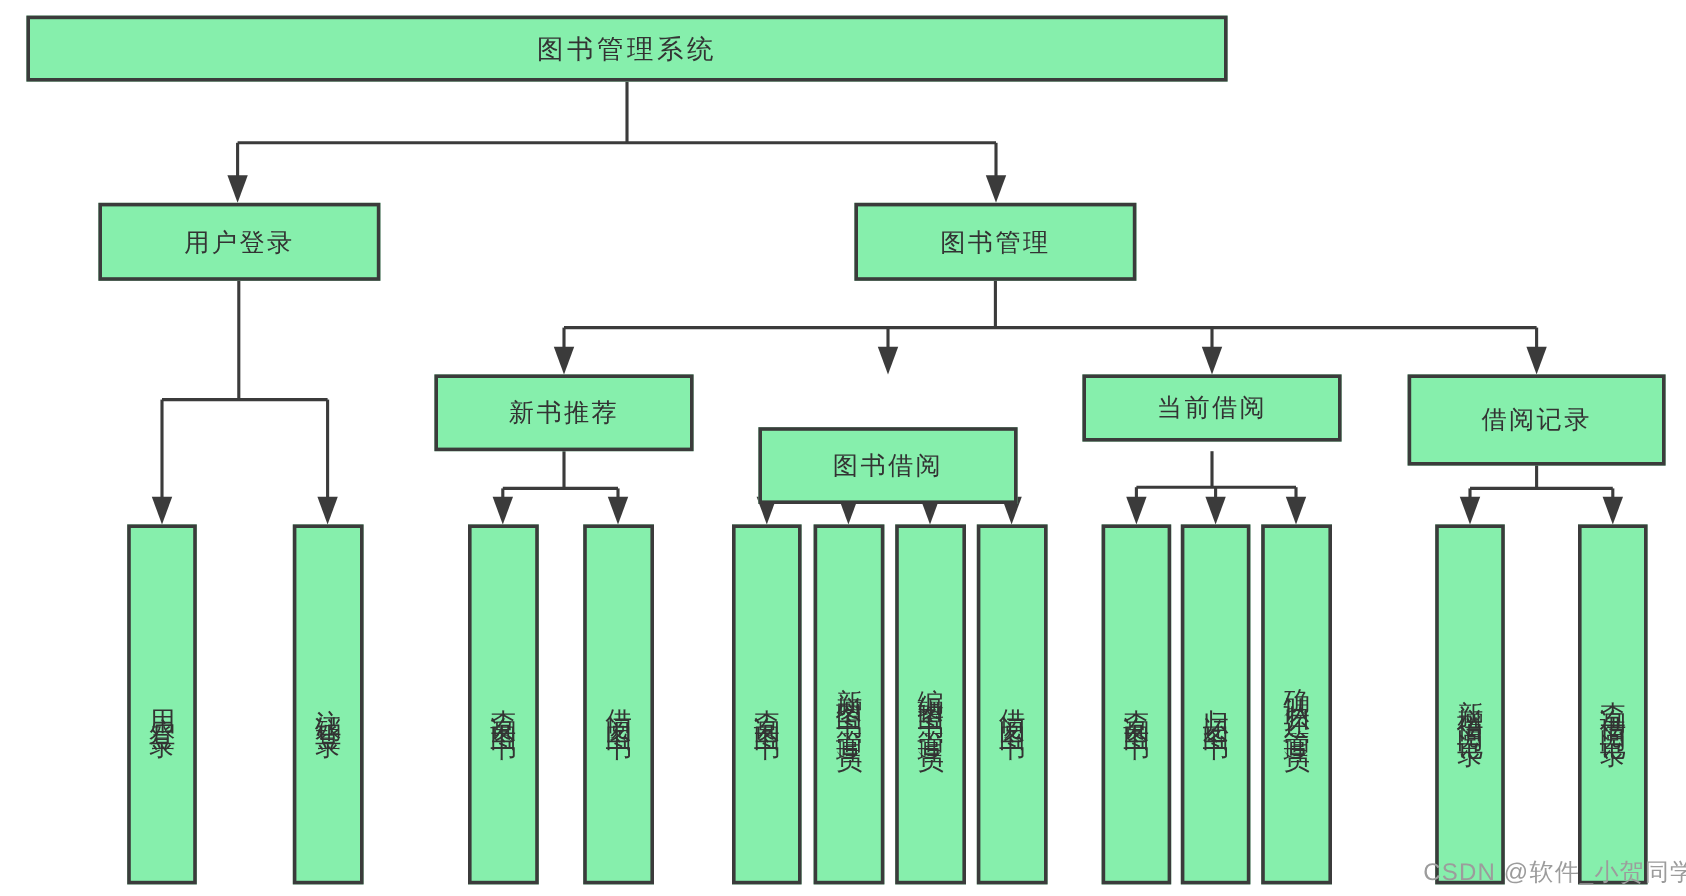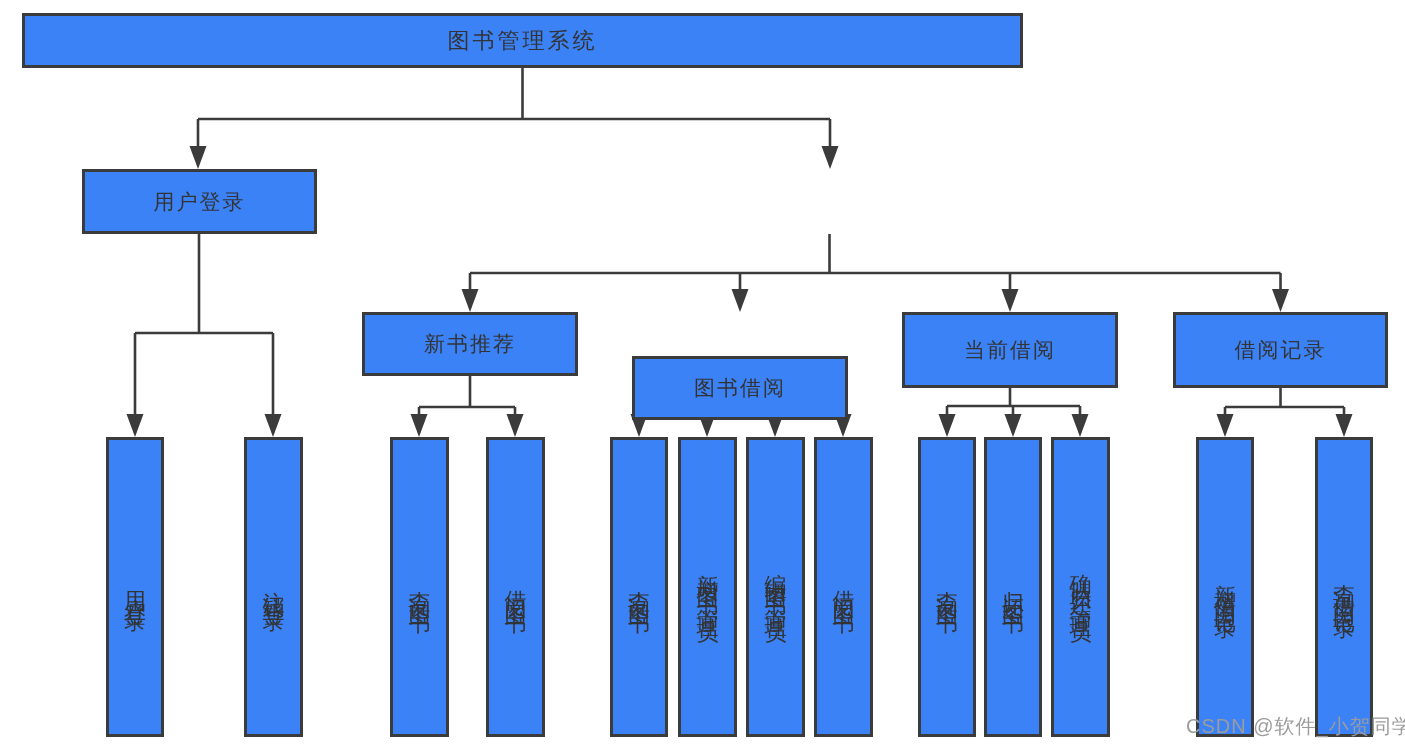--- a/index.html
+++ b/index.html
@@ -9,21 +9,21 @@
     background:#ffffff;
     font-family:"Liberation Sans","DejaVu Sans",sans-serif;
     color:#333333;
     overflow:hidden;
   }
   .connectors { position:absolute; left:0; top:0; pointer-events:none; }
   .node {
     position:absolute;
     box-sizing:border-box;
     border:3px solid #3b3b3b;
-    background:#3b82f6;
+    background:#86efac;
     display:flex;
     align-items:center;
     justify-content:center;
   }
   .h-label {
     font-size:22px;
     letter-spacing:3px;
     white-space:nowrap;
     color:#333333;
   }
@@ -119,28 +119,31 @@
     </g>
   </svg>
 
   <div class="node" style="left:22px; top:13px; width:1001px; height:55px;">
     <span class="h-label">图书管理系统</span>
   </div>
 
   <div class="node lvl" style="left:82px; top:169px; width:235px; height:65px;">
     <span class="h-label">用户登录</span>
   </div>
+  <div class="node lvl" style="left:712px; top:169px; width:235px; height:65px;">
+    <span class="h-label">图书管理</span>
+  </div>
 
   <div class="node lvl" style="left:362px; top:312px; width:216px; height:64px;">
     <span class="h-label">新书推荐</span>
   </div>
   <div class="node lvl" style="left:632px; top:312px; width:216px; height:64px;margin-top:44px;">
     <span class="h-label">图书借阅</span>
   </div>
-  <div class="node lvl" style="left:902px; top:312px; width:216px; height:76px;text-align:right;">
+  <div class="node lvl" style="left:902px; top:312px; width:216px; height:56px;text-align:right;">
     <span class="h-label">当前借阅</span>
   </div>
   <div class="node lvl" style="left:1173px; top:312px; width:215px; height:76px;">
     <span class="h-label">借阅记录</span>
   </div>
 
   <div class="node leaf" style="left:106px; top:437px; width:58px; height:300px;">
     <span class="v-label">用户登录</span>
   </div>
   <div class="node leaf" style="left:244px; top:437px; width:59px; height:300px;">

